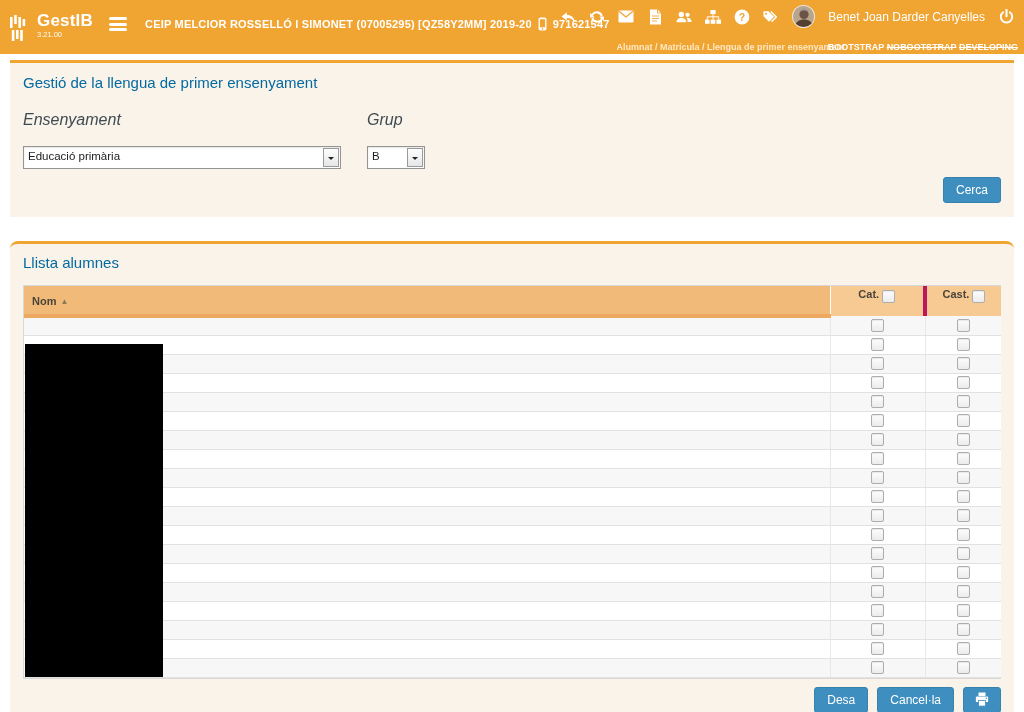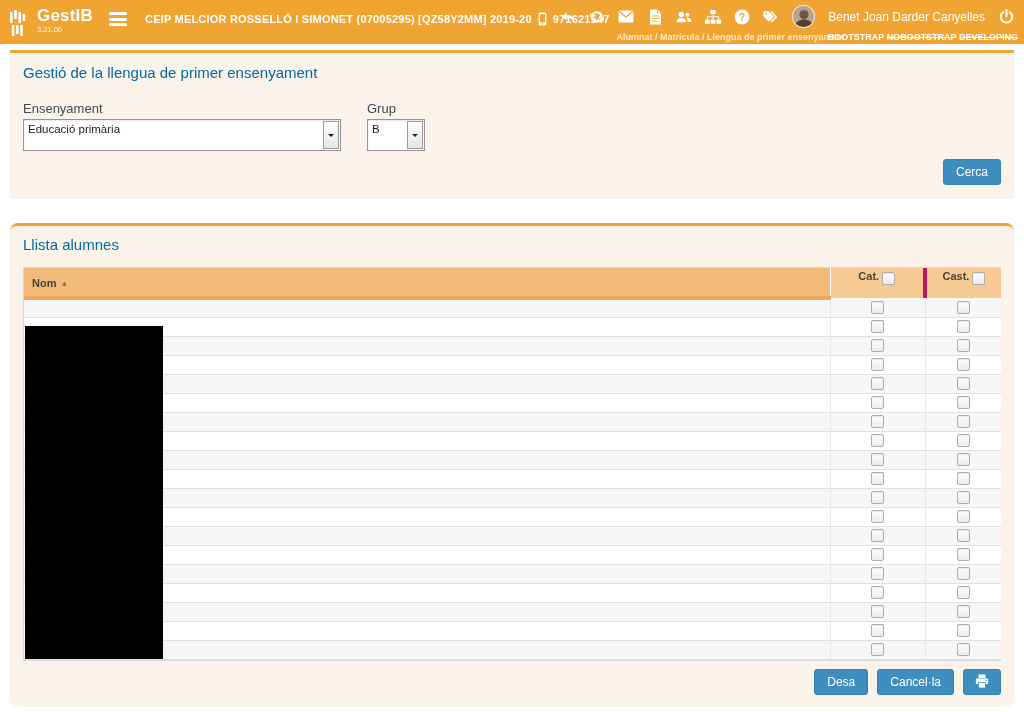--- a/index.html
+++ b/index.html
@@ -1,20 +1,20 @@
 <!DOCTYPE html>
 <html><head>
 <meta charset="utf-8">
 <style>
   * { margin:0; padding:0; box-sizing:border-box; }
   html,body { width:1024px; height:712px; background:#fff;
     font-family:"Liberation Sans", sans-serif; }
 
   
-  .topbar { position:relative; height:44px; background:#f0a432; color:#fff;
+  .topbar { position:relative; height:54px; background:#f0a432; color:#fff;
     display:flex; align-items:center; padding:0 10px; }
   .logo-wrap { display:flex; align-items:flex-start; gap:5px; }
   .logo-bars { margin-top:3px; }
   .logo-text { line-height:1; }
   .logo-name { font-size:17px; font-weight:bold; letter-spacing:.2px; }
   .logo-version { font-size:7.5px; margin-top:2px; opacity:.95; }
   .hamburger { margin:0 0 6px 16px; display:flex; flex-direction:column; gap:2.5px; cursor:pointer; }
   .hamburger span { width:18px; height:3px; background:#fff; border-radius:2px; }
   .school-title { margin-left:18px; margin-bottom:6px; font-size:11px; font-weight:700;
     letter-spacing:.2px; display:flex; align-items:center; gap:6px; }
@@ -30,25 +30,25 @@
 
   
   .panel { margin:0 10px; background:#faf3e9; border-top:3px solid #f0a432; }
   .panel-form { margin-top:6px; padding:11px 13px 14px; }
   .panel-list { margin-top:24px; padding:10px 13px 12px;border-radius:8px; }
   .panel-title { font-size:15px; color:#0369a1; font-weight:400; }
 
   
   .form-row { display:flex; margin-top:20px; }
   .field { display:flex; flex-direction:column; }
-  .field label { font-size:13px; color:#3f4a52; margin-bottom:3px; }
+  .field label { font-size:16px; color:#3f4a52; margin-bottom:17px;font-style:italic; }
   .f-ensenyament { width:318px; }
   .f-curs { flex:1; margin-left:16px; }
   .f-grup { width:58px; margin-left:26px; }
-  .sel { position:relative; height:32px; background:#fff; border:1px solid #949494;
+  .sel { position:relative; height:23px; background:#fff; border:1px solid #949494;
     box-shadow:inset 0 1px 2px rgba(0,0,0,.10); cursor:pointer; }
   .sel .val { position:absolute; left:4px; top:2.5px; font-size:11.5px; color:#222;
     white-space:nowrap; overflow:hidden; right:22px; }
   .sel .btn { position:absolute; right:1px; top:1px; bottom:1px; width:16px;
     background:linear-gradient(#fefefe,#e6e6e6); border:1px solid #9a9a9a;
     display:flex; align-items:center; justify-content:center; }
   .sel .btn::after { content:""; border:3.5px solid transparent; border-top-color:#222;
     margin-top:4px; }
   .search-row { display:flex; justify-content:flex-end; margin-top:8px; }
 

